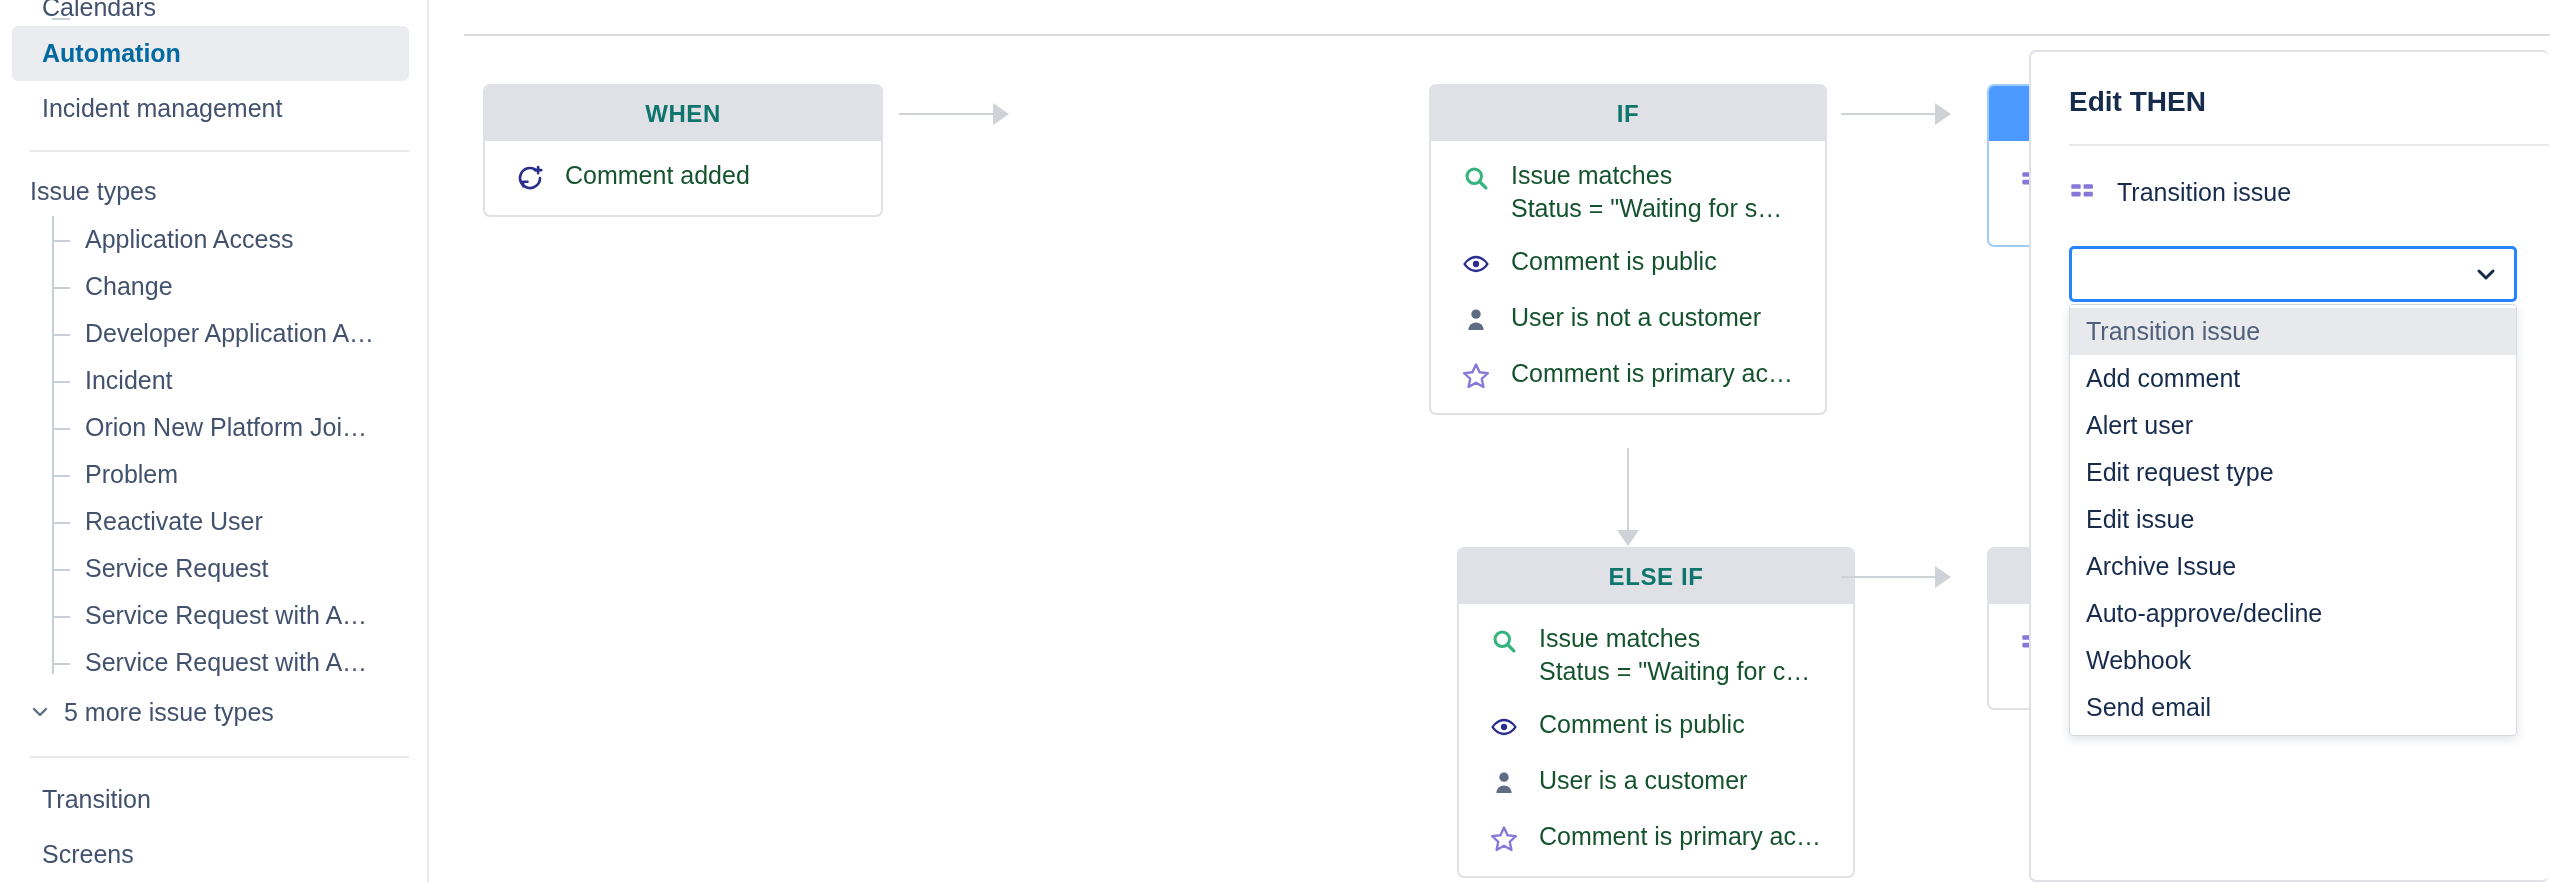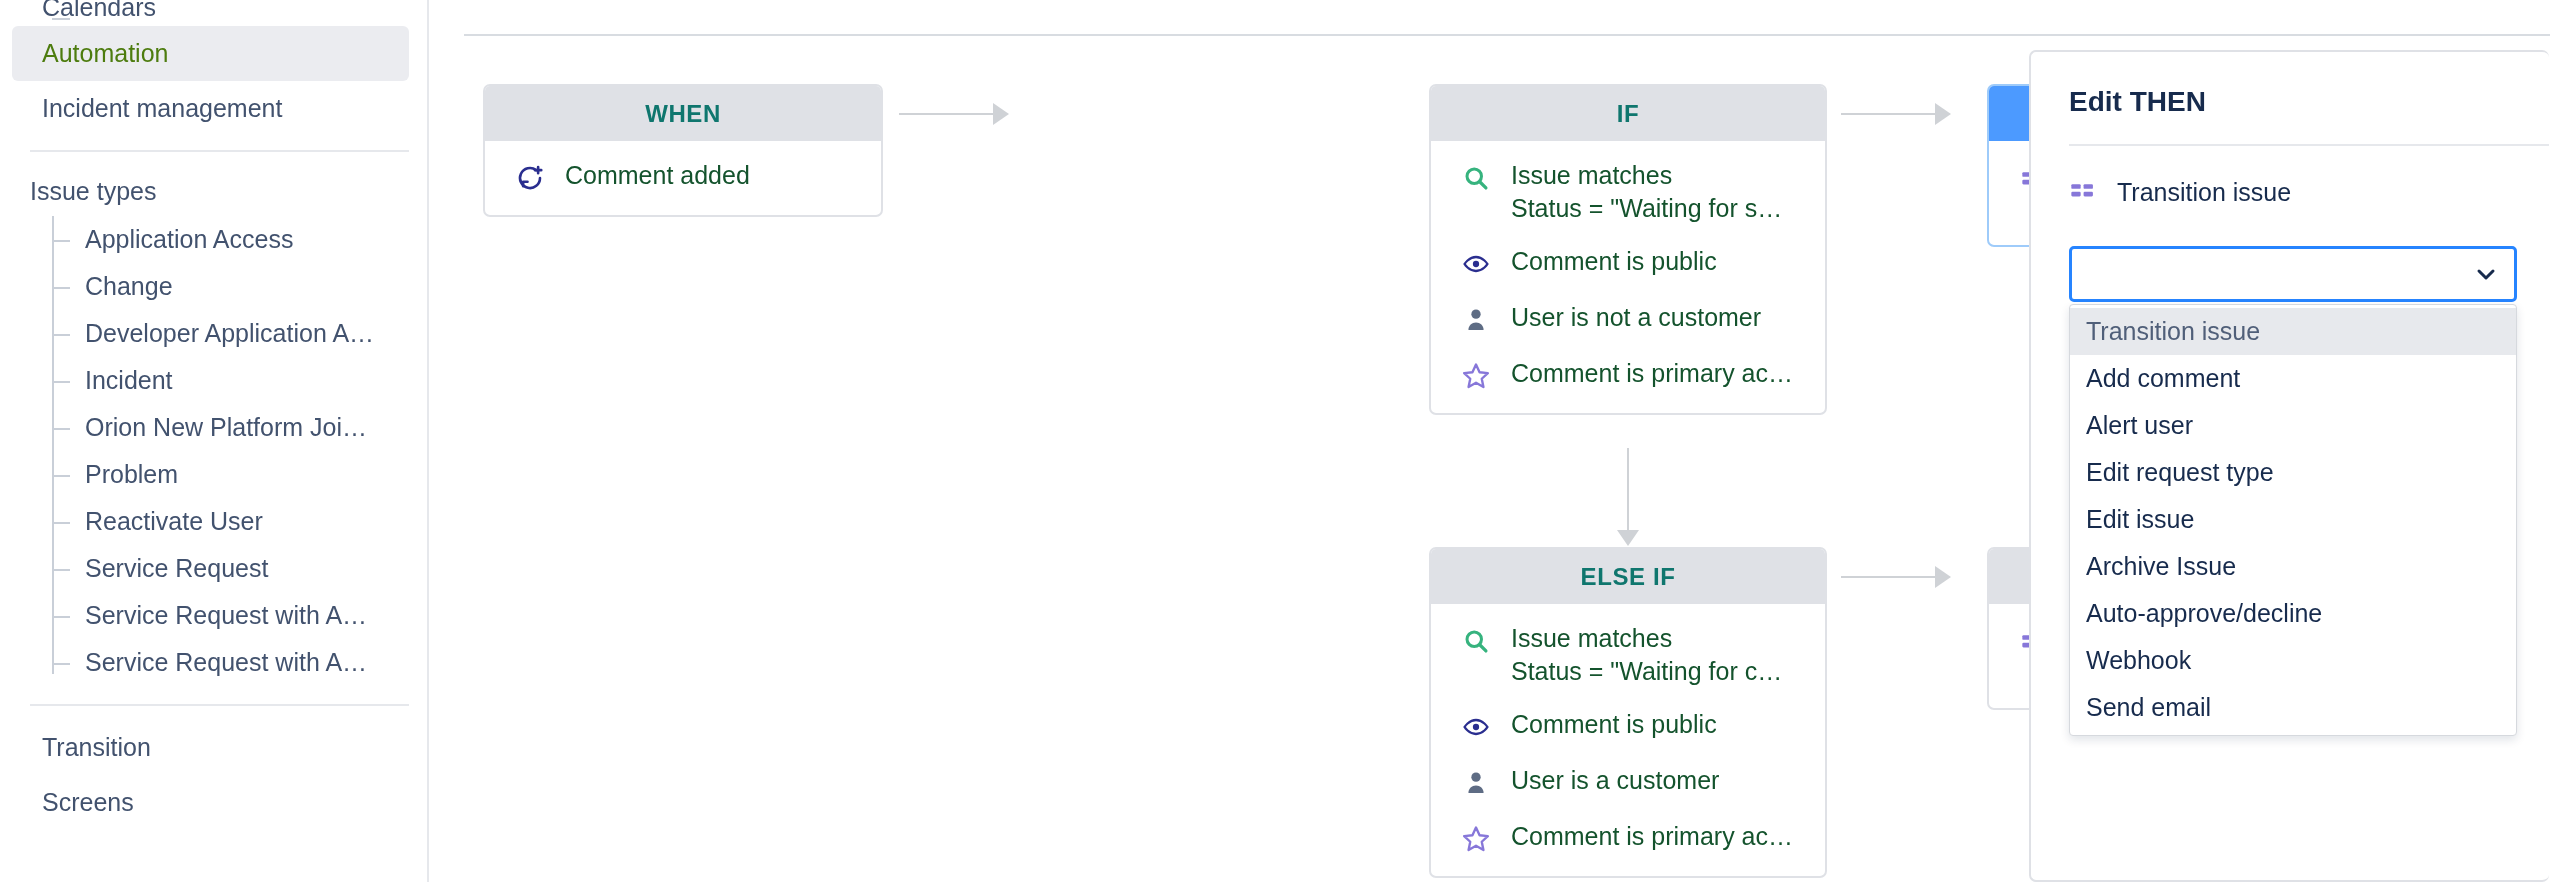--- a/index.html
+++ b/index.html
@@ -26,21 +26,21 @@
     display: flex;
     align-items: center;
     padding-left: 30px;
     font-size: 25px;
     color: #42526e;
     border-radius: 6px;
     margin: 0 18px 0 12px;
     white-space: nowrap;
   }
   .nav-item.clipped-top { height: 22px; align-items: flex-end; padding-left: 30px; overflow:hidden; }
-  .nav-item.selected { background: #ebecf0; color: #4d7c0f; font-weight: 400; }
+  .nav-item.selected { background: #ebecf0; color: #0369a1; font-weight: 700; }
   .nav-child {
     height: 47px;
     display: flex;
     align-items: center;
     font-size: 25px;
     color: #42526e;
     padding-left: 85px;
     position: relative;
     white-space: nowrap;
     overflow: hidden;
@@ -295,20 +295,28 @@
       <div class="nav-child">
         <span class="tick"></span>
         <span>Service Request with A…</span>
       </div>
       <div class="nav-child">
         <span class="tick"></span>
         <span>Service Request with A…</span>
       </div>
     </div>
 
+    <div class="more-row">
+      <span class="chev-down">
+        <svg width="20" height="20" viewBox="0 0 20 20">
+            <path d="M4 7 L10 13 L16 7" fill="none" stroke="#5e6c84" stroke-width="2.4" stroke-linecap="round" stroke-linejoin="round"></path>
+          </svg>
+      </span>
+      <span>5 more issue types</span>
+    </div>
 
     <div class="divider" style="margin-top:18px;"></div>
 
     <div class="nav-item">
       <span>Transition</span>
     </div>
     <div class="nav-item">
       <span>Screens</span>
     </div>
   </div>
@@ -413,21 +421,21 @@
             </svg>
           </span>
           <span class="txt">
             <span>Transition issue</span>
             <span class="sub">Respond to customer</span>
           </span>
         </div>
       </div>
     </div>
 
-    <div class="card" style="left:1000px; top:547px; width:398px;">
+    <div class="card" style="left:1028px; top:547px; width:398px;">
       <div class="card-head">ELSE IF</div>
       <div class="card-body">
         <div class="crow">
           <span class="ico">
             <svg width="28" height="28" viewBox="0 0 24 24">
               <circle cx="10.5" cy="10.5" r="6.2" fill="none" stroke="#36b37e" stroke-width="2.6"></circle>
               <path d="M15.2 15.2 L20.5 20.5" stroke="#36b37e" stroke-width="2.8" stroke-linecap="round"></path>
             </svg>
           </span>
           <span class="txt">

